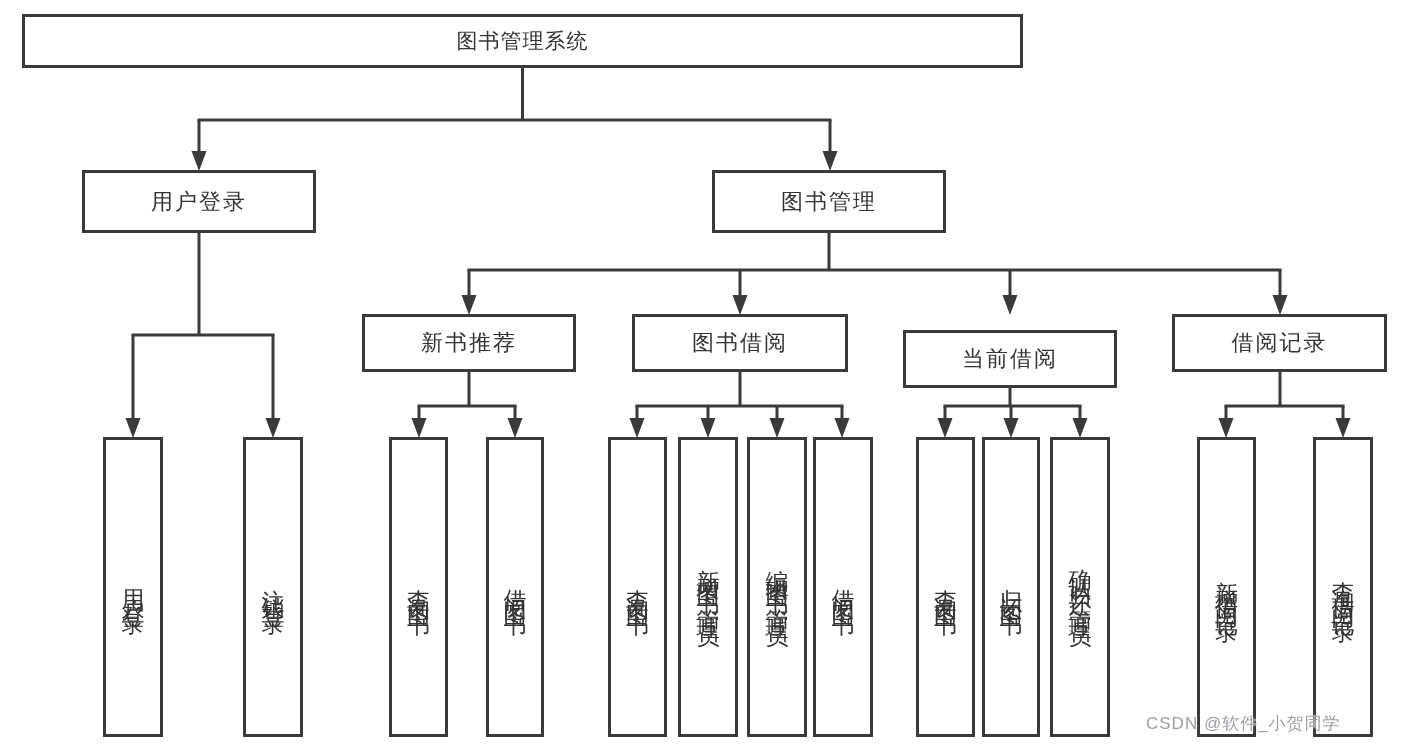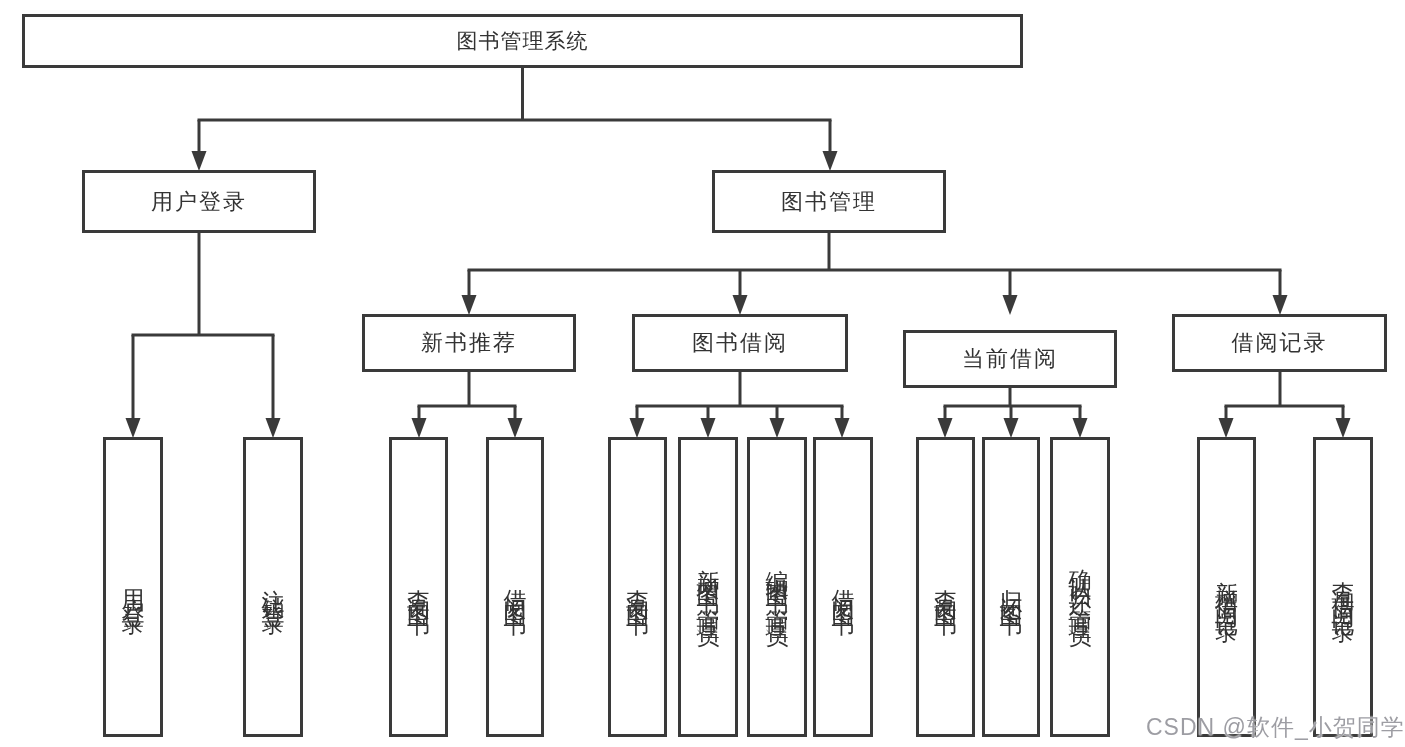--- a/index.html
+++ b/index.html
@@ -77,21 +77,21 @@
   .b-d1 { left: 916px;  width: 59px; }
   .b-d2 { left: 982px;  width: 58px; }
   .b-d3 { left: 1050px; width: 60px; }
   .b-e1 { left: 1197px; width: 59px; }
   .b-e2 { left: 1313px; width: 60px; }
   .watermark {
     position: absolute;
     left: 1146px;
     top: 712px;
     z-index: 5;
-    font-size: 23px;
+    font-size: 17px;
     color: rgba(152, 152, 158, 0.95);
     letter-spacing: 1px;
     white-space: nowrap;
     text-shadow: 0 0 2px #ffffff, 0 0 2px #ffffff;
   }
 </style>
 </head>
 <body>
 
 <div class="canvas">

